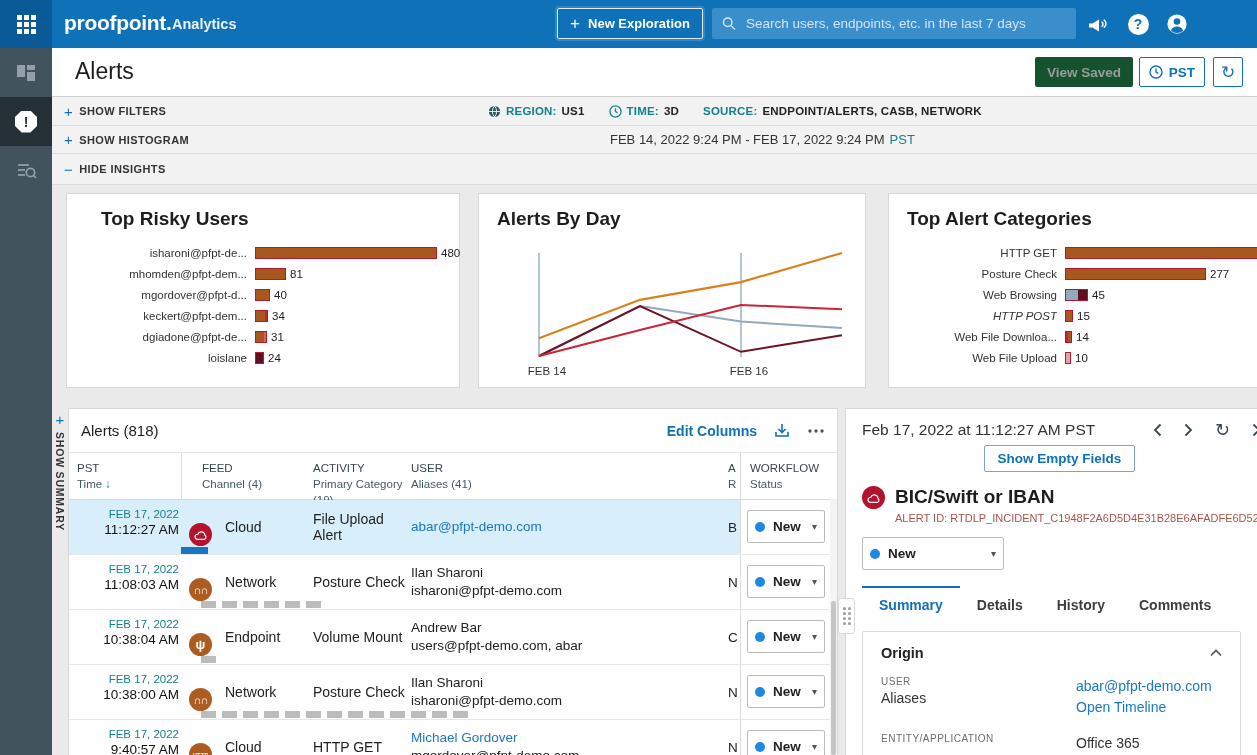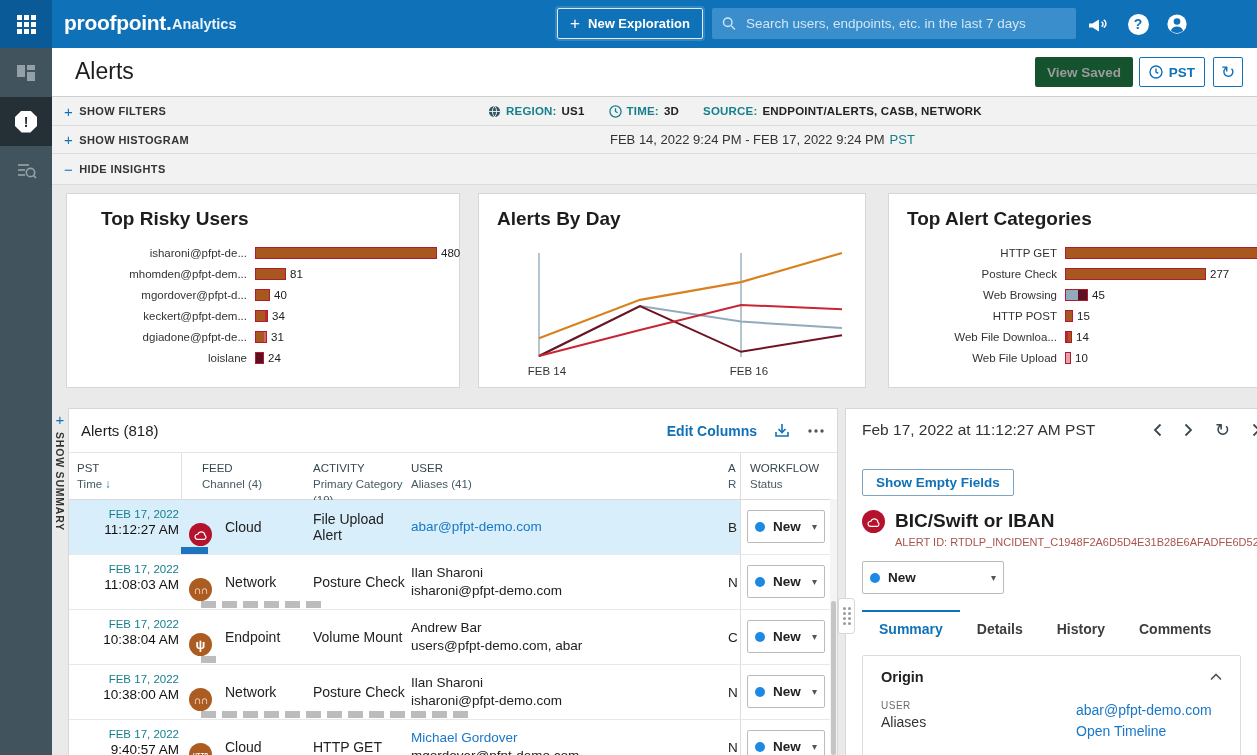--- a/index.html
+++ b/index.html
@@ -108,21 +108,21 @@
   .dash-strip i{width:15px;height:7px;background:#bcbcbc;display:block;}
   .sel-bar{position:absolute;left:112px;bottom:0;width:27px;height:7px;background:#1b74bc;}
   #vscroll{position:absolute;right:0;top:90px;bottom:0;width:7px;background:#f4f4f4;}
   #vscroll .thumb{position:absolute;left:1px;right:1px;top:40%;height:60%;background:#c5c5c5;border-radius:3px;}
   
   #panel{position:absolute;left:793px;right:0;top:7px;bottom:0;background:#fff;border:1px solid #d7d7d7;border-right:none;border-bottom:none;box-sizing:border-box;padding:10px 0 0 16px;overflow:hidden;}
   #panel-head{display:flex;align-items:center;padding-right:4px;}
   #panel-ts{font-size:15.5px;color:#333;}
   #panel-nav{margin-left:auto;display:flex;align-items:center;gap:22px;margin-right:-8px;}
   #panel-nav span{cursor:pointer;display:flex;color:#37474f;}
-  #panel-btns{display:flex;gap:10px;margin-top:28px;}
+  #panel-btns{display:flex;gap:10px;margin-top:4px;justify-content:center;}
   .pbtn{height:27px;border:1px solid #7fa3c2;border-radius:2px;background:#fff;color:#0f71b8;font-size:13.5px;font-weight:700;display:flex;align-items:center;padding:0 13px;cursor:pointer;}
   #alert-head{display:flex;align-items:flex-start;gap:10px;margin-top:14px;}
   #alert-title{font-size:19px;font-weight:700;color:#1d1d1d;line-height:22px;}
   #alert-id{font-size:11px;color:#a8544c;margin:3px 0 0 33px;white-space:nowrap;}
   #panel-dd{width:142px;margin-top:13px;}
   #tabs{display:flex;margin-top:16px;}
   .tab{padding:9px 17px 8px;font-size:14px;font-weight:700;color:#3d3d3d;cursor:pointer;border-top:2px solid transparent;}
   .tab.active{color:#0f71b8;border-top:2px solid #0f71b8;}
   #origin-card{border:1px solid #dcdcdc;border-radius:2px;margin:10px 16px 0 0;padding:13px 18px 6px;}
   #origin-head{display:flex;align-items:center;}
@@ -352,21 +352,21 @@
           </div>
           <div class="bar-row">
             <span class="bar-label" style="width: 152px;">Web Browsing</span>
             <span class="bar" style="width: 23px; border: 1px solid rgb(176, 28, 46);">
               <span class="seg" style="width: 55%; background: rgb(146, 170, 187);"></span>
               <span class="seg" style="width: 45%; background: rgb(94, 16, 32);"></span>
             </span>
             <span class="bar-val">45</span>
           </div>
           <div class="bar-row">
-            <span class="bar-label" style="width: 152px;">HTTP POST</span>
+            <span class="bar-label" style="width: 152px; font-style: italic;">HTTP POST</span>
             <span class="bar" style="width: 8px; border: 1px solid rgb(176, 28, 46);">
               <span class="seg" style="width: 100%; background: rgb(168, 88, 30);"></span>
             </span>
             <span class="bar-val">15</span>
           </div>
           <div class="bar-row">
             <span class="bar-label" style="width: 152px;">Web File Downloa...</span>
             <span class="bar" style="width: 7px; border: 1px solid rgb(176, 28, 46);">
               <span class="seg" style="width: 30%; background: rgb(193, 39, 47);"></span>
               <span class="seg" style="width: 70%; background: rgb(168, 88, 30);"></span>

